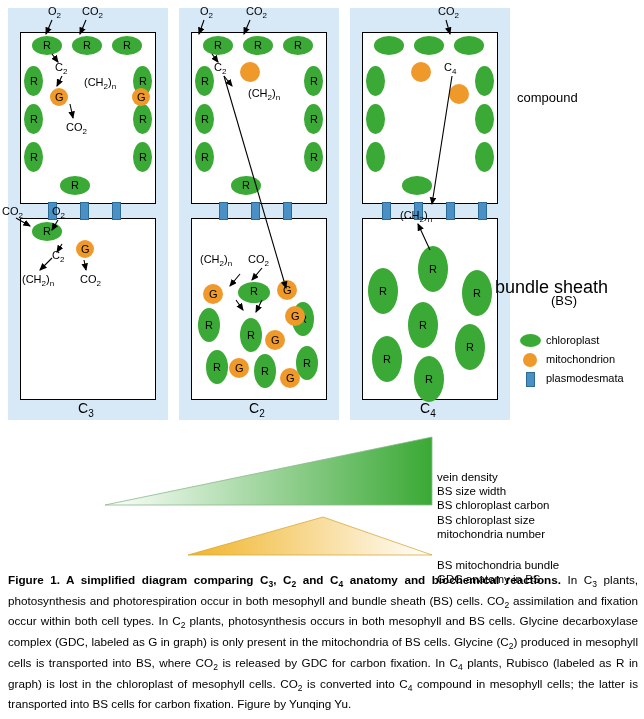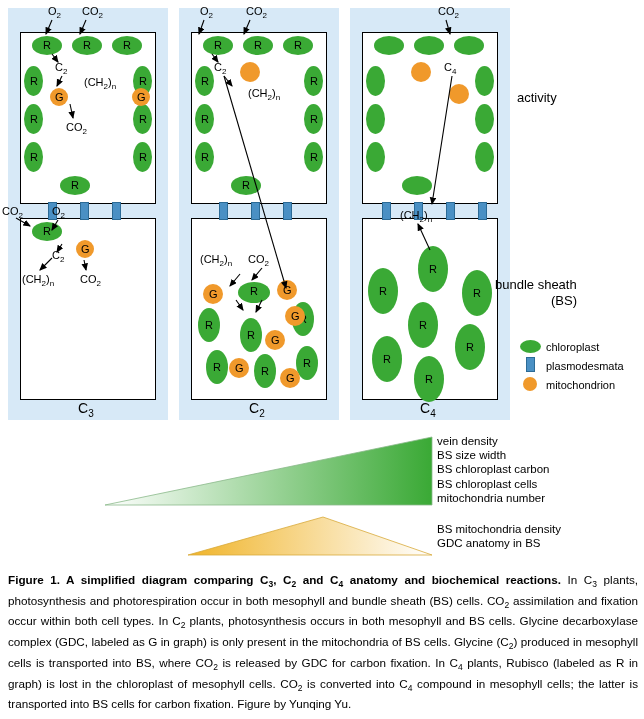--- a/index.html
+++ b/index.html
@@ -113,21 +113,21 @@
   
   .legend {
     position: absolute;
     left: 517px;
     top: 334px;
     width: 125px;
     font-size: 11px;
   }
   .legend-row {
     display: flex;
-    align-items: flex-end;
+    align-items: flex-start;
     height: 19px;
   }
   .legend-swatch-wrap {
     width: 26px;
     display: flex;
     justify-content: center;
     align-items: center;
   }
   .sw-chl {
     width: 21px; height: 13px;
@@ -153,20 +153,21 @@
     left: 0;
     top: 425px;
     width: 644px;
     height: 150px;
   }
   .tri-list {
     position: absolute;
     font-size: 11.5px;
     line-height: 14.2px;
     white-space: nowrap;
+    margin-top: 36px;
   }
   
   .caption {
     position: absolute;
     left: 8px;
     top: 572px;
     width: 630px;
     font-size: 11.7px;
     line-height: 15.4px;
     text-align: justify;
@@ -391,42 +392,42 @@
         <path d="M262,300 L256,312"></path>
 
         <path d="M446,20 L450,34"></path>
 
         <path d="M452,76 L432,204"></path>
 
         <path d="M430,250 L418,224"></path>
       </g>
     </svg>
 
-    <div class="side-lbl" style="left:517px; top:90px; font-size:13px;">activity</div>
-    <div class="side-lbl" style="left:495px; top:277px; font-size:13px;">bundle sheath</div>
+    <div class="side-lbl" style="left:517px; top:90px; font-size:13px;">compound</div>
+    <div class="side-lbl" style="left:495px; top:277px; font-size:18px;">bundle sheath</div>
     <div class="side-lbl" style="left:551px; top:293px; font-size:13px;">(BS)</div>
 
     <div class="legend">
       <div class="legend-row">
         <span class="legend-swatch-wrap">
             <span class="sw-chl"></span>
           </span>
         <span class="legend-text">chloroplast</span>
       </div>
       <div class="legend-row">
         <span class="legend-swatch-wrap">
+            <span class="sw-mito"></span>
+          </span>
+        <span class="legend-text">mitochondrion</span>
+      </div>
+      <div class="legend-row">
+        <span class="legend-swatch-wrap">
             <span class="sw-pd"></span>
           </span>
         <span class="legend-text">plasmodesmata</span>
-      </div>
-      <div class="legend-row">
-        <span class="legend-swatch-wrap">
-            <span class="sw-mito"></span>
-          </span>
-        <span class="legend-text">mitochondrion</span>
       </div>
     </div>
   </div>
 
   <div class="tri-area">
     <svg width="644" height="150" viewBox="0 0 644 150">
       <defs>
         <linearGradient id="gGreen" x1="0" y1="0" x2="1" y2="0">
           <stop offset="0%" stop-color="#ffffff"></stop>
           <stop offset="100%" stop-color="#3aa935"></stop>
@@ -439,26 +440,26 @@
 
       <polygon points="105,80 432,12 432,80" fill="url(#gGreen)" stroke="#8ab98a" stroke-width="0.8"></polygon>
 
       <polygon points="188,130 323,92 432,130" fill="url(#gOrange)" stroke="#d8a93a" stroke-width="0.8"></polygon>
     </svg>
 
     <div class="tri-list" style="left:437px; top:9px;">
       <div>vein density</div>
       <div>BS size width</div>
       <div>BS chloroplast carbon</div>
-      <div>BS chloroplast cells</div>
+      <div>BS chloroplast size</div>
       <div>mitochondria number</div>
     </div>
 
     <div class="tri-list" style="left:437px; top:97px;">
-      <div>BS mitochondria density</div>
+      <div>BS mitochondria bundle</div>
       <div>GDC anatomy in BS</div>
     </div>
   </div>
 
   <div class="caption">
     <b>Figure 1. A simplified diagram comparing C<sub>3</sub>, C<sub>2</sub> and C<sub>4</sub> anatomy and biochemical reactions.</b><span> In C<sub>3</sub> plants, photosynthesis and photorespiration occur in both mesophyll and bundle sheath (BS) cells. CO<sub>2</sub> assimilation and fixation occur within both cell types. In C<sub>2</sub> plants, photosynthesis occurs in both mesophyll and BS cells. Glycine decarboxylase complex (GDC, labeled as G in graph) is only present in the mitochondria of BS cells. Glycine (C<sub>2</sub>) produced in mesophyll cells is transported into BS, where CO<sub>2</sub> is released by GDC for carbon fixation. In C<sub>4</sub> plants, Rubisco (labeled as R in graph) is lost in the chloroplast of mesophyll cells. CO<sub>2</sub> is converted into C<sub>4</sub> compound in mesophyll cells; the latter is transported into BS cells for carbon fixation. Figure by Yunqing Yu.</span>
   </div>
 
 </div>
 

